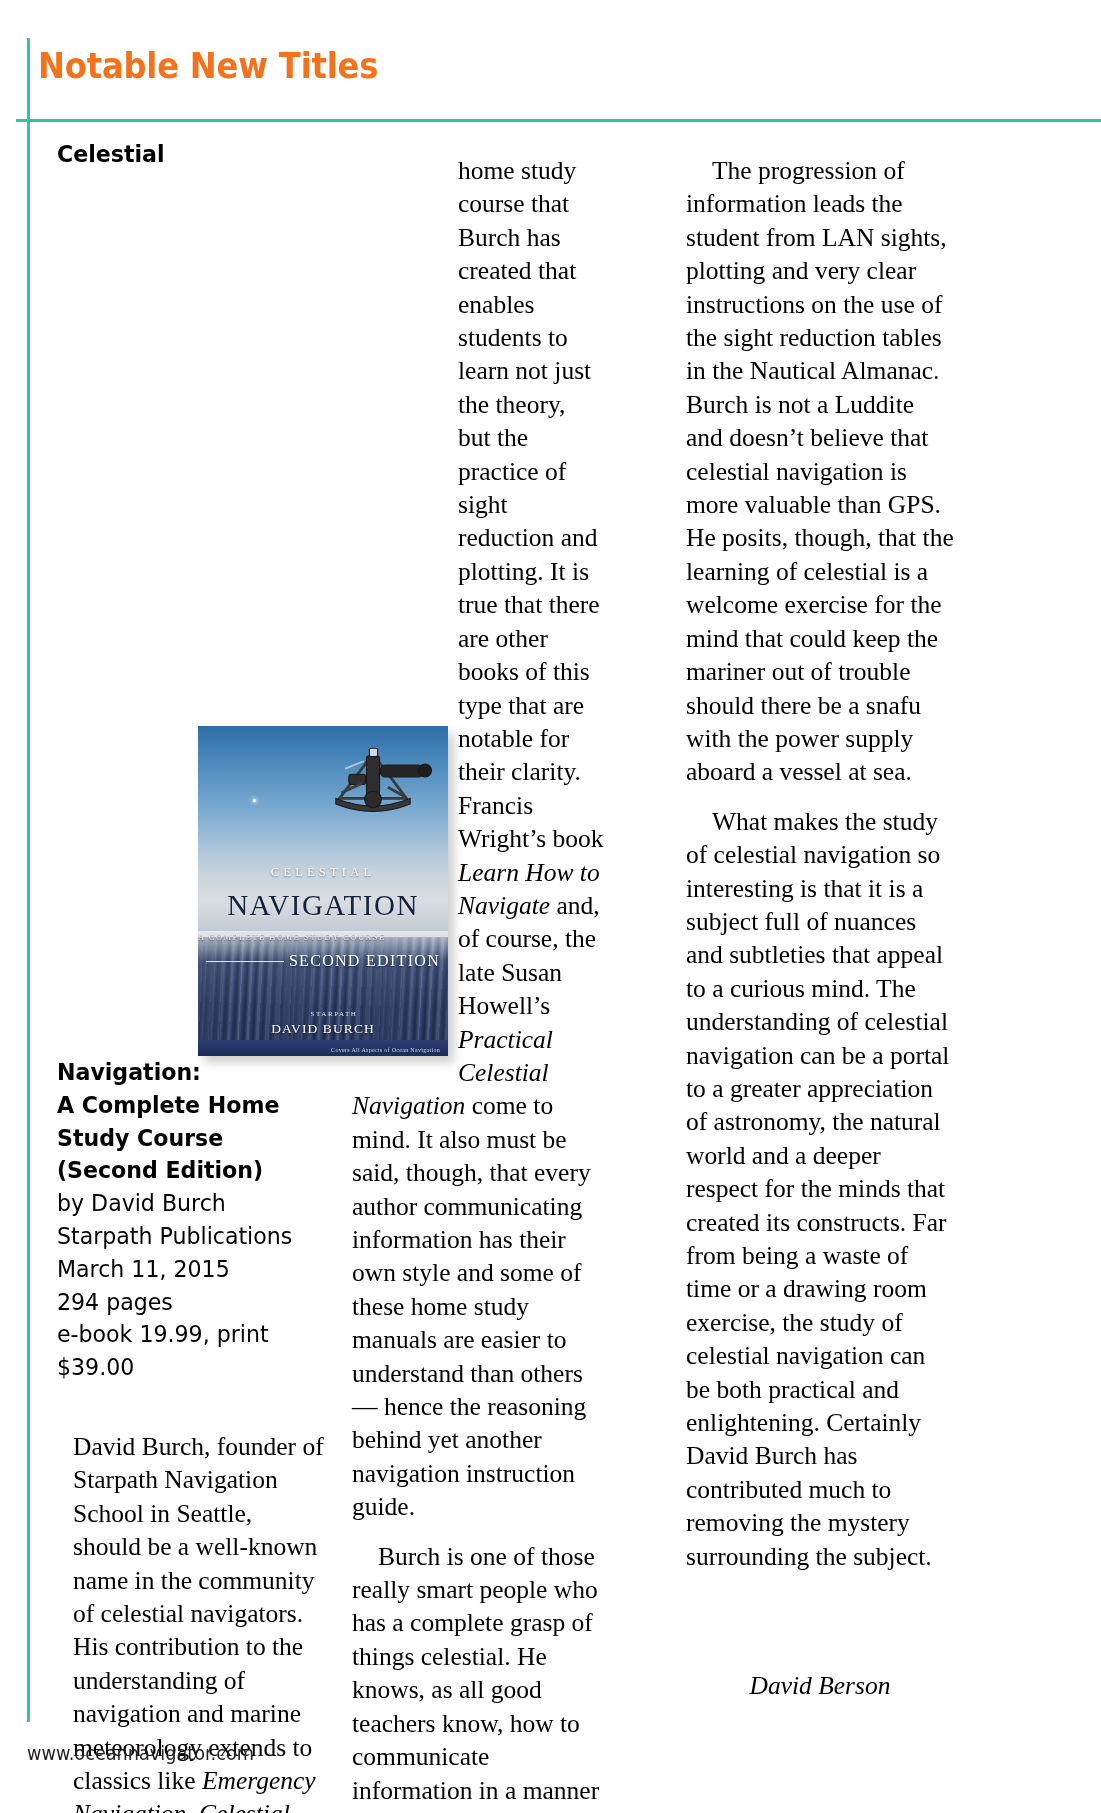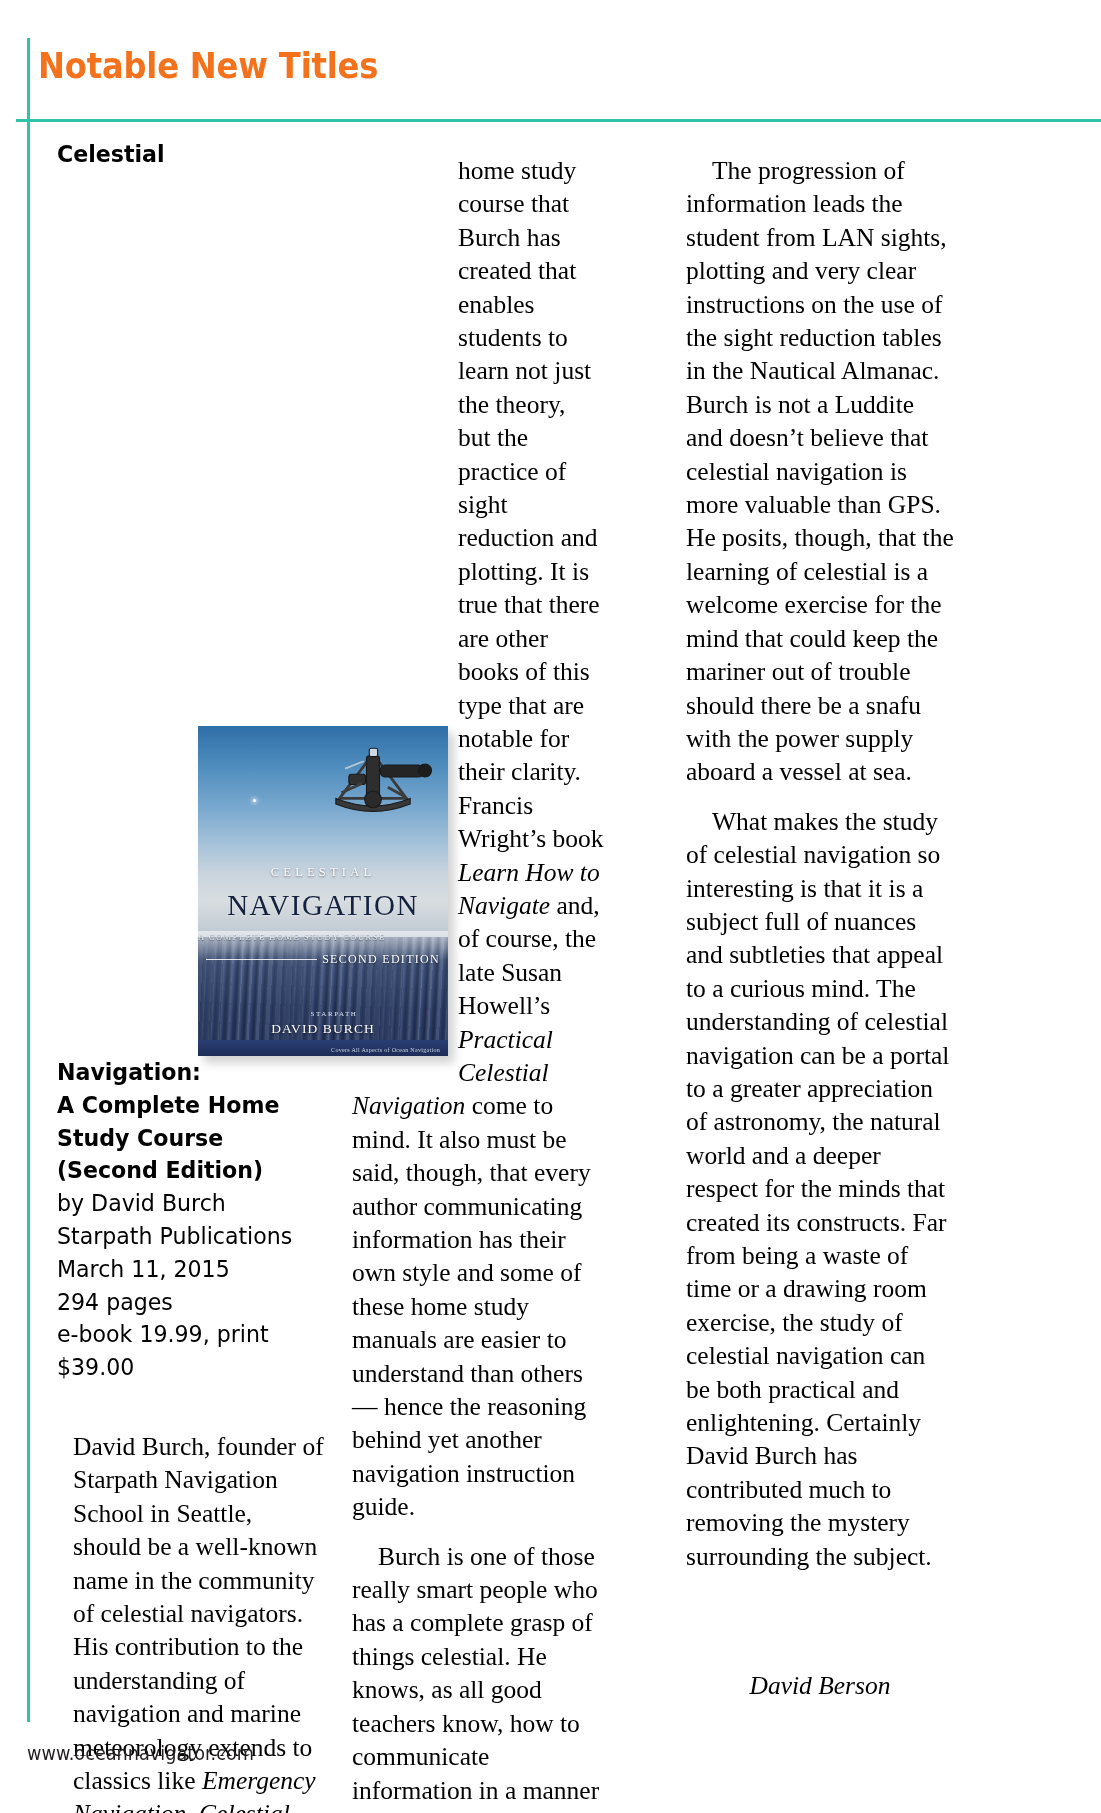--- a/index.html
+++ b/index.html
@@ -198,21 +198,21 @@
     padding: 0 8px;
     box-sizing: border-box;
   }
   #cover-edition-rule {
     flex: 1;
     height: 1px;
     background: rgba(255,255,255,0.85);
   }
   #cover-edition-text {
     font-family: "Liberation Serif", serif;
-    font-size: 12px;
+    font-size: 16px;
     letter-spacing: 1.3px;
     color: #ffffff;
     text-shadow: 0 1px 2px rgba(0,0,0,0.55);
     white-space: nowrap;
   }
   #cover-publisher {
     position: absolute;
     left: 0; top: 86%;
     width: 100%;
     text-align: center;

